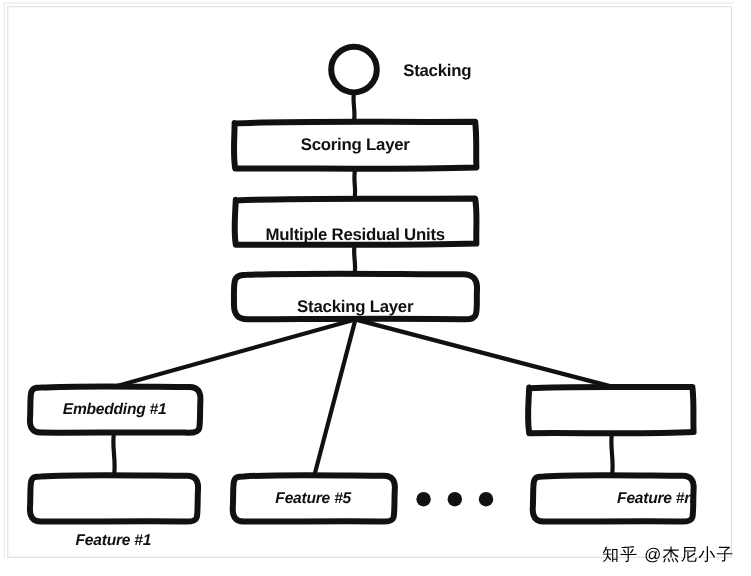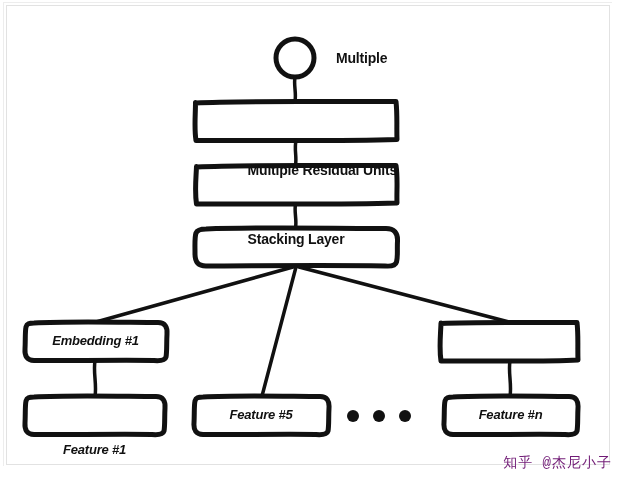--- a/index.html
+++ b/index.html
@@ -68,23 +68,23 @@
     font-style: italic;
   }
   .objective-label {
     font-size: 14px;
     line-height: 14px;
   }
   .watermark {
     position: absolute;
     right: 14px;
     bottom: 8px;
-    font-family: Liberation Mono, monospace;
+    font-family: Liberation Sans, sans-serif;
     font-size: 14px;
-    color: #701a75;
+    color: #000000;
     white-space: nowrap;
     letter-spacing: 1px;
   }
 </style>
 </head>
 <body>
 
 <div id="diagram-root">
 
   <div class="page-frame-shadow"></div>
@@ -169,31 +169,32 @@
                C446,397.5 448,397 453,397 Z" stroke-width="5" fill="#ffffff"></path>
 
       <g fill="#111111" stroke="none">
         <circle cx="353" cy="416" r="6"></circle>
         <circle cx="379" cy="416" r="6"></circle>
         <circle cx="405" cy="416" r="6"></circle>
       </g>
     </g>
   </svg>
 
-  <div class="node-label objective-label" style="left:336px; top:51px;">Multiple</div>
-
-
-  <div class="node-label box-label" style="left:195px; top:163px; width:202px;text-align:right;">Multiple Residual Units</div>
-
-  <div class="node-label box-label" style="left:195px; top:232px; width:202px;">Stacking Layer</div>
+  <div class="node-label objective-label" style="left:336px; top:51px;">Stacking</div>
+
+  <div class="node-label box-label" style="left:195px; top:113px; width:202px;">Scoring Layer</div>
+
+  <div class="node-label box-label" style="left:195px; top:188px; width:202px;">Multiple Residual Units</div>
+
+  <div class="node-label box-label" style="left:195px; top:248px; width:202px;">Stacking Layer</div>
 
   <div class="node-label box-label-sm" style="left:24px; top:334px; width:143px;">Embedding #1</div>
 
 
   <div class="node-label box-label-sm" style="left:24px; top:408px; width:141px;margin-top:35px;">Feature #1</div>
 
   <div class="node-label box-label-sm" style="left:193px; top:408px; width:136px;">Feature #5</div>
 
-  <div class="node-label box-label-sm" style="left:443px; top:408px; width:135px;">Feature #n</div>
+  <div class="node-label box-label-sm" style="left:443px; top:408px; width:135px;text-align:right;">Feature #n</div>
 
   <div class="watermark">知乎 @杰尼小子</div>
 
 </div>
 
 </body></html>

